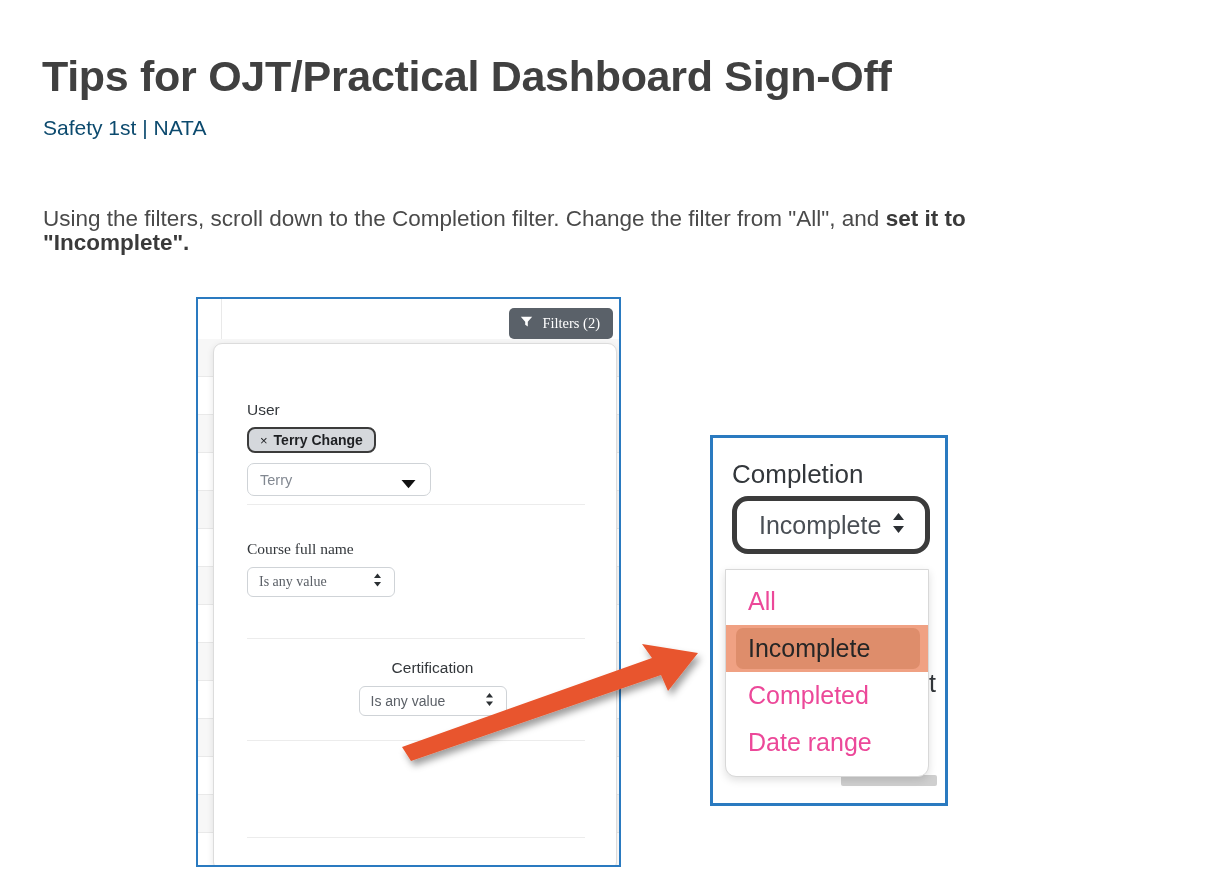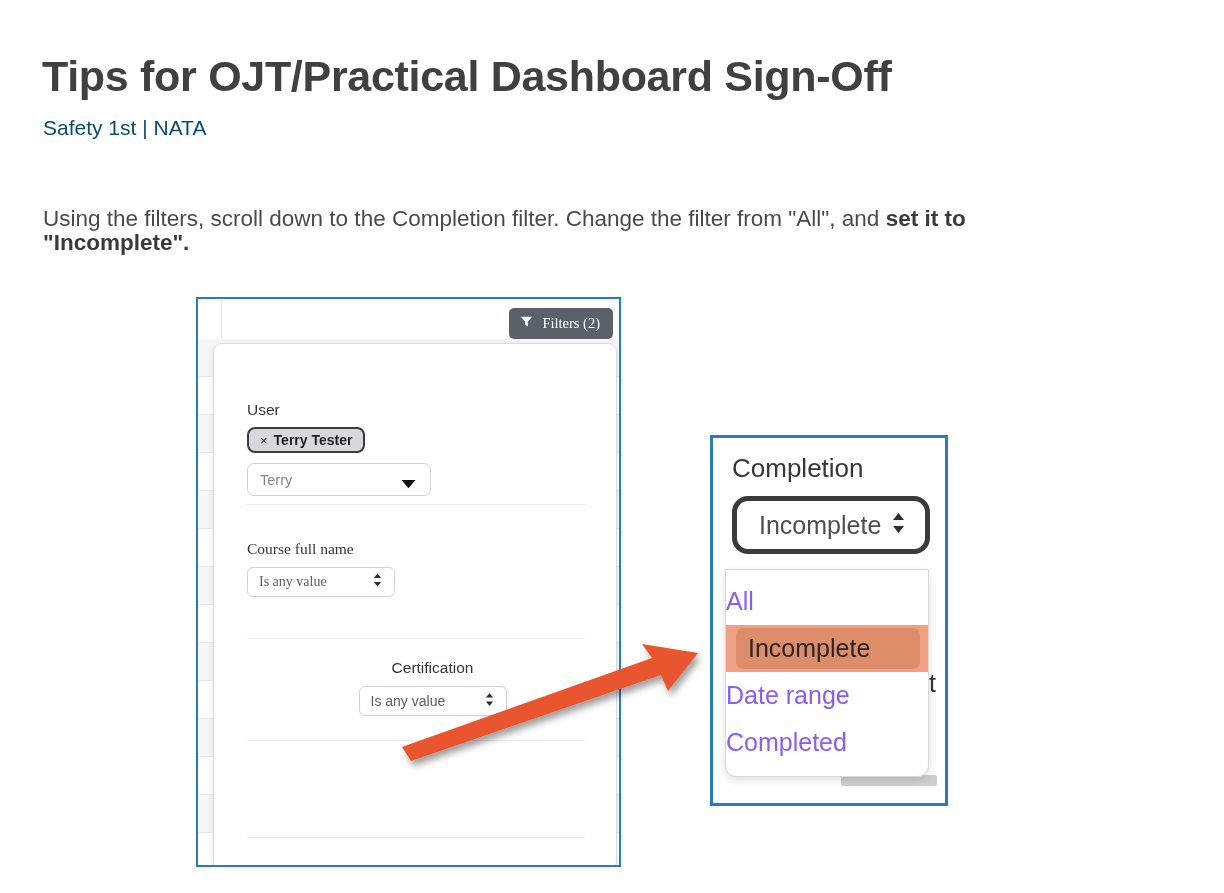--- a/index.html
+++ b/index.html
@@ -207,21 +207,21 @@
     width: 238px;
     height: 371px;
     border: 3px solid #2a7ac0;
     background: #ffffff;
     box-sizing: border-box;
     overflow: hidden;
   }
   #right-completion-label {
     position: absolute;
     left: 19px;
-    top: 15px;
+    top: 21px;
     font-size: 26px;
     color: #33373b;
     white-space: nowrap;
   }
   #right-select {
     position: absolute;
     left: 19px;
     top: 58px;
     width: 198px;
     height: 58px;
@@ -253,21 +253,22 @@
     box-sizing: border-box;
     z-index: 3;
     padding-top: 8px;
     padding-bottom: 10px;
   }
   .menu-item {
     height: 47px;
     display: flex;
     align-items: center;
     font-size: 25px;
-    color: #8b5cf6;
+    color: #ec4899;
+    padding-left: 22px;
     box-sizing: border-box;
   }
   .menu-item.selected {
     background: #f0a183;
     padding-left: 0;
     color: #262626;
   }
   .menu-item.selected .inner {
     margin-left: 10px;
     width: 184px;
@@ -353,21 +354,21 @@
     </span>
     <span>Filters (2)</span>
   </div>
 
   <div id="filter-card">
 
     <div class="f-group" style="top:10px;margin-top:47px;">
       <div class="f-label">User</div>
       <div id="user-chip">
         <span class="x">×</span>
-        <span>Terry Tester</span>
+        <span>Terry Change</span>
       </div>
       <div id="user-search">
         <span class="txt">Terry</span>
         <span class="caret">
           <svg width="15" height="10" viewBox="0 0 15 10">
               <path d="M0.5 1h14L7.5 9.2z" fill="#111"></path>
             </svg>
         </span>
       </div>
     </div>
@@ -430,24 +431,24 @@
   </div>
 
   <div id="right-menu">
     <div class="menu-item">
       <span>All</span>
     </div>
     <div class="menu-item selected">
       <span class="inner">Incomplete</span>
     </div>
     <div class="menu-item">
+      <span>Completed</span>
+    </div>
+    <div class="menu-item">
       <span>Date range</span>
-    </div>
-    <div class="menu-item">
-      <span>Completed</span>
     </div>
   </div>
 </div>
 
 <svg id="annotation-arrow" viewBox="0 0 340 150">
   <defs>
     <filter id="arrowShadow" x="-30%" y="-30%" width="170%" height="170%">
       <feDropShadow dx="3" dy="5" stdDeviation="3.5" flood-color="#000000" flood-opacity="0.38"></feDropShadow>
     </filter>
   </defs>

